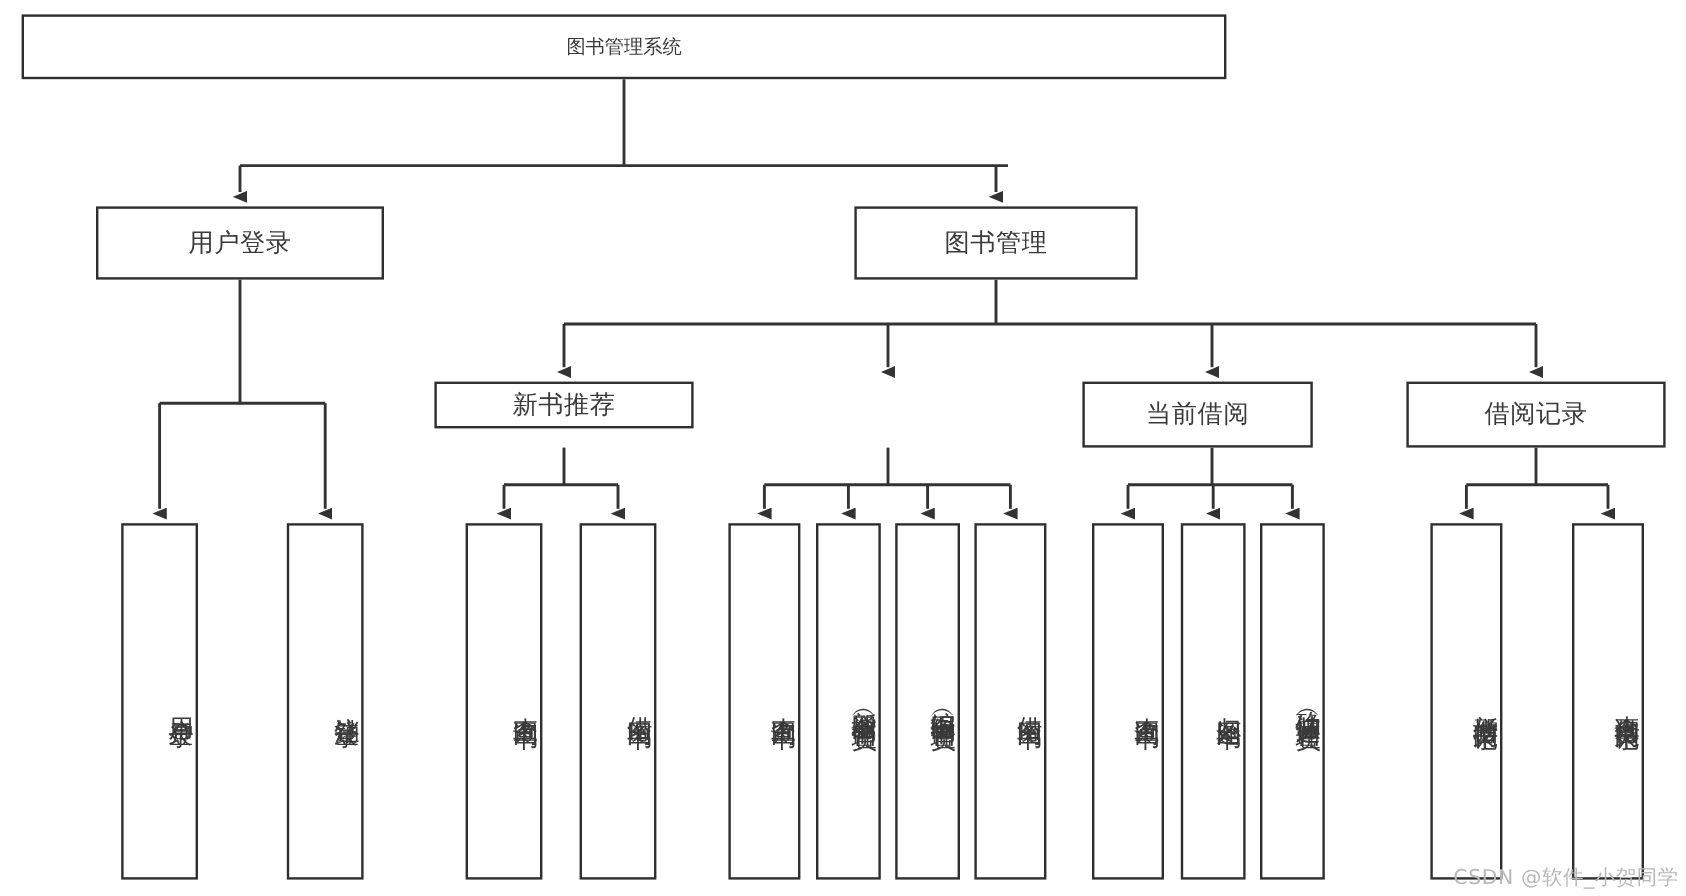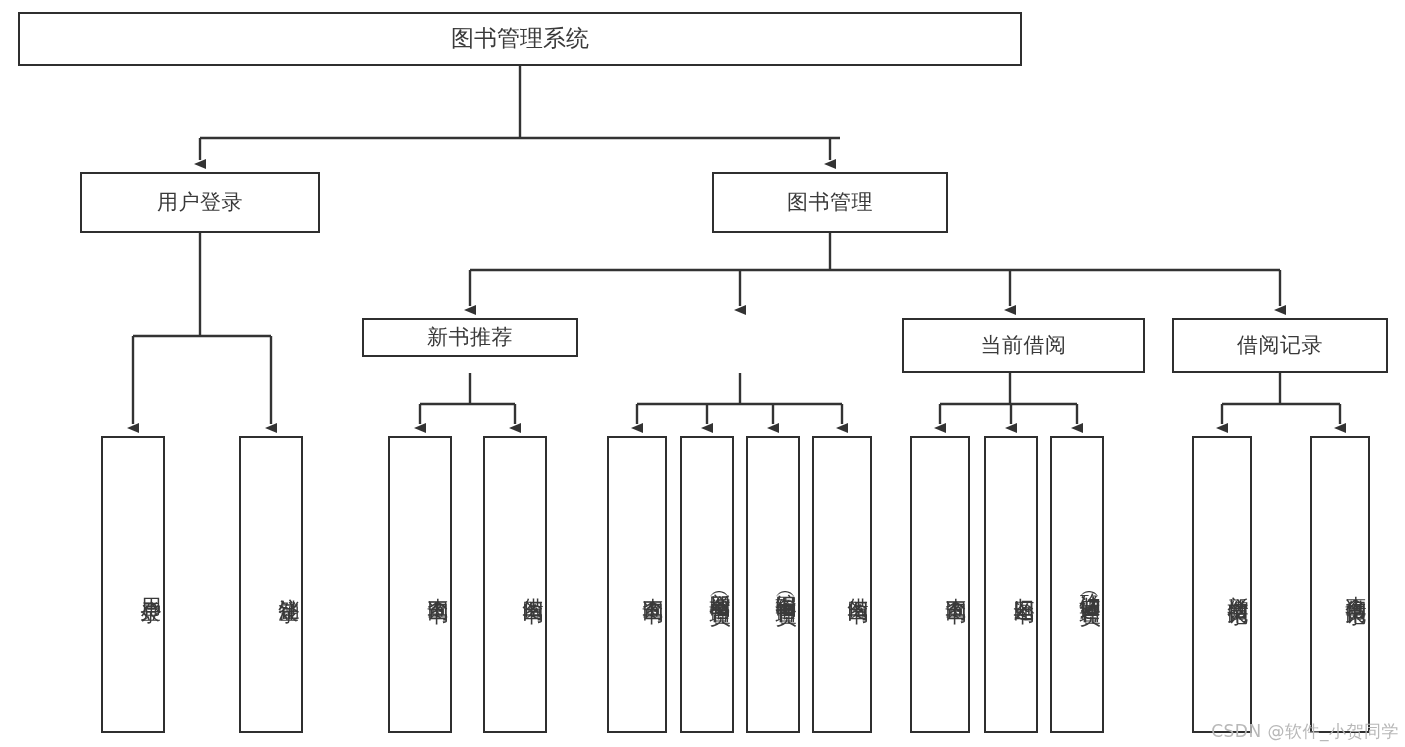--- a/index.html
+++ b/index.html
@@ -35,21 +35,21 @@
     justify-content: center;
     color: #3a3a3a;
     line-height: 1.18;
     text-align: center;
   }
   .node.h {
     font-size: 21px;
     letter-spacing: 0.5px;
   }
   .node.root {
-    font-size: 23px;
+    font-size: 16px;
     text-align: right;
   }
   .node.v {
     font-size: 21px;
     writing-mode: vertical-rl;
     text-orientation: upright;
     padding: 10px 0;
     align-items: flex-start;
     justify-content: center;
     letter-spacing: 2px;
@@ -131,21 +131,21 @@
   <div class="node h" style="left: 80px; top: 172px; width: 240px; height: 61px; border-color: rgb(47, 47, 47); color: rgb(58, 58, 58); background: rgb(255, 255, 255);">
     <span>用户登录</span>
   </div>
   <div class="node h" style="left: 712px; top: 172px; width: 236px; height: 61px; border-color: rgb(47, 47, 47); color: rgb(58, 58, 58); background: rgb(255, 255, 255); font-family: Liberation Serif, serif;">
     <span>图书管理</span>
   </div>
 
   <div class="node h" style="left: 362px; top: 318px; width: 216px; height: 39px; border-color: rgb(47, 47, 47); color: rgb(58, 58, 58); background: rgb(255, 255, 255);">
     <span>新书推荐</span>
   </div>
-  <div class="node h" style="left: 902px; top: 318px; width: 243px; height: 55px; border-color: rgb(47, 47, 47); color: rgb(58, 58, 58); background: rgb(255, 255, 255);">
+  <div class="node h" style="left: 902px; top: 318px; width: 192px; height: 55px; border-color: rgb(47, 47, 47); color: rgb(58, 58, 58); background: rgb(255, 255, 255);">
     <span>当前借阅</span>
   </div>
   <div class="node h" style="left: 1172px; top: 318px; width: 216px; height: 55px; border-color: rgb(47, 47, 47); color: rgb(58, 58, 58); background: rgb(255, 255, 255);">
     <span>借阅记录</span>
   </div>
 
   <div class="node v" style="left: 101px; top: 436px; width: 64px; height: 297px; border-color: rgb(47, 47, 47); color: rgb(58, 58, 58); background: rgb(255, 255, 255);">
     <span class="vtext">用户登录</span>
   </div>
   <div class="node v" style="left: 239px; top: 436px; width: 64px; height: 297px; border-color: rgb(47, 47, 47); color: rgb(58, 58, 58); background: rgb(255, 255, 255);">

